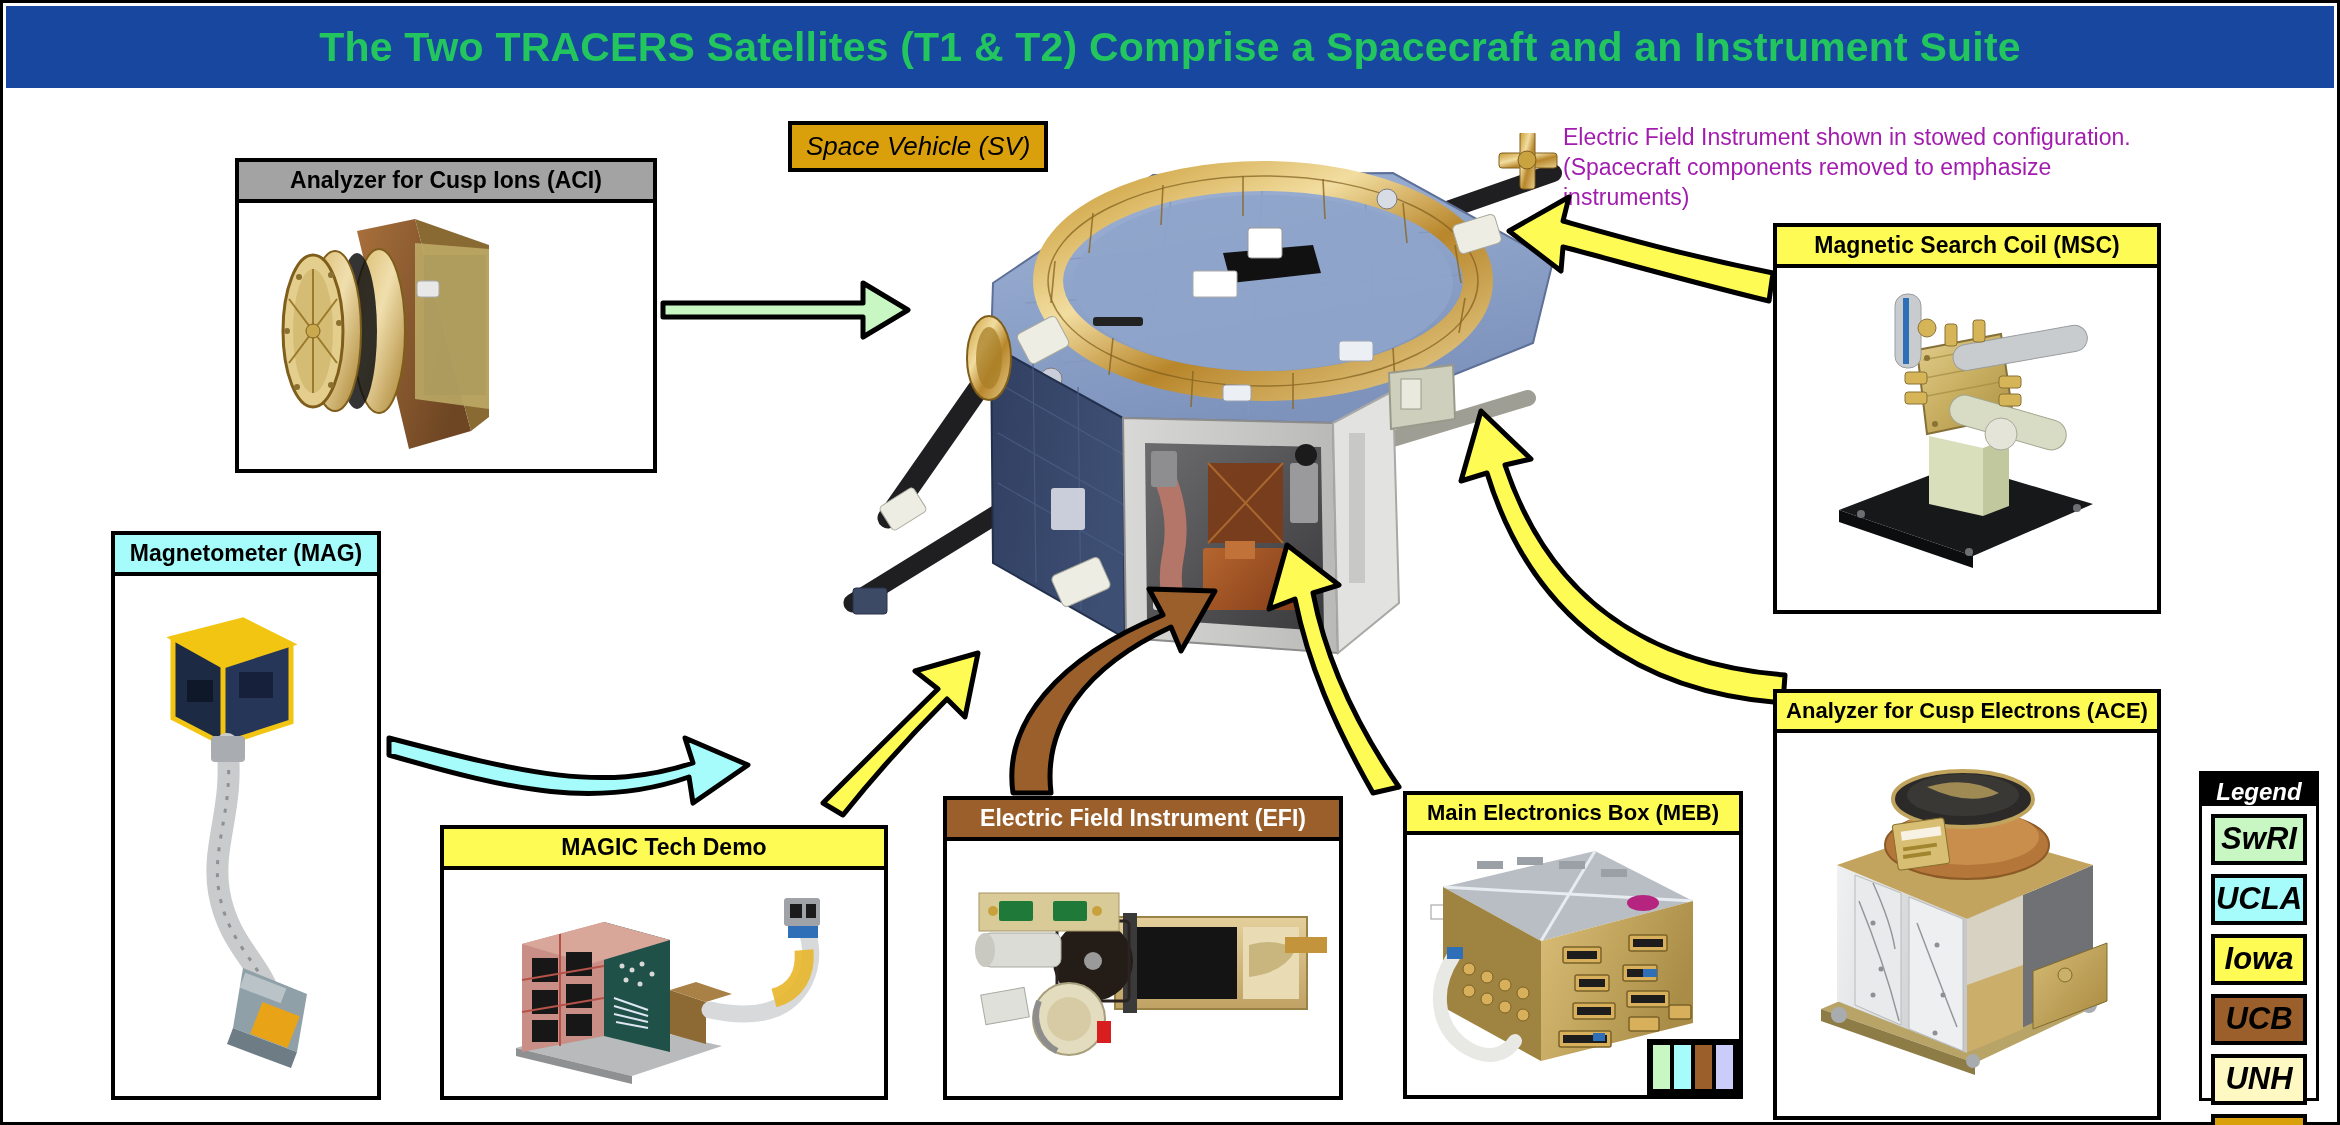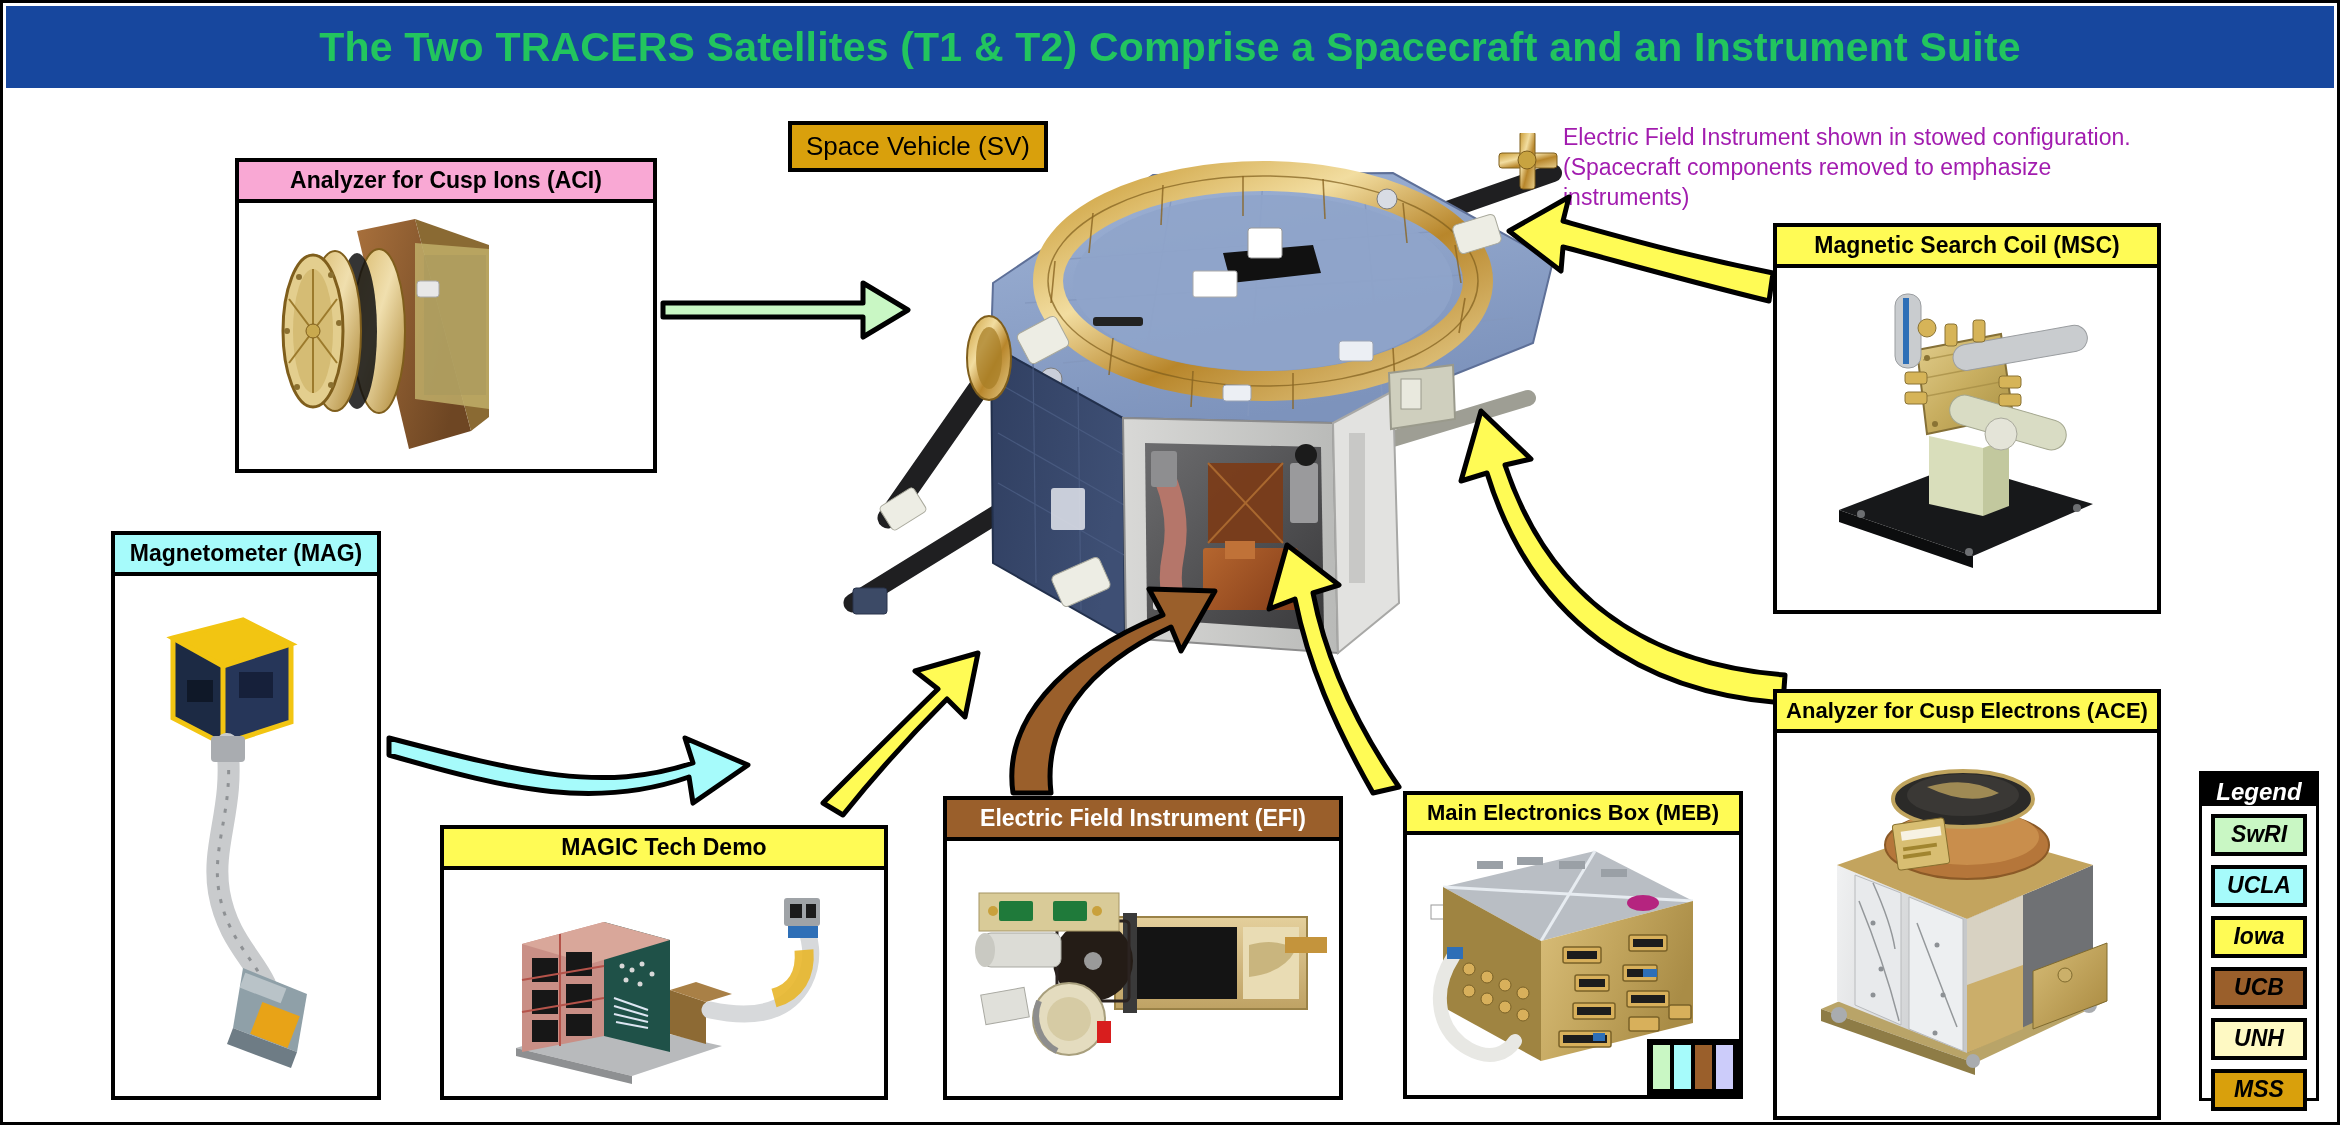--- a/index.html
+++ b/index.html
@@ -23,21 +23,21 @@
     font-size:26px;text-align:center;padding:6px 14px;white-space:nowrap;}
 
   .note{position:absolute;font-size:23px;line-height:1.30;color:#a21caf;white-space:pre-line;}
 
   
   #legend{position:absolute;border:3px solid #000;background:#fff;box-sizing:border-box;}
   #legend .lg-head{background:#000;color:#fff;font-style:italic;font-weight:bold;font-size:24px;
     text-align:center;padding:4px 0 0;}
   #legend .lg-items{padding:8px 9px 10px;display:flex;flex-direction:column;gap:9px;}
   #legend .lg-item{border:4px solid #000;text-align:center;font-style:italic;font-weight:bold;
-    font-size:23px;padding:3px 0 4px;box-sizing:border-box;}
+    font-size:31px;padding:3px 0 4px;box-sizing:border-box;}
 
   
   .chips{position:absolute;display:flex;gap:4px;background:#000;padding:4px;border:2px solid #000;}
   .chips i{display:block;width:17px;height:44px;}
 
   svg.overlay{position:absolute;left:0;top:0;width:2340px;height:1125px;pointer-events:none;}
 
   
   .art{position:absolute;left:0;top:0;width:100%;height:100%;}
 </style>
@@ -177,21 +177,21 @@
       </g>
 
       <g>
         <rect x="706" y="20" width="58" height="15" rx="3" fill="url(#goldG)" stroke="#7F5E1C"></rect>
         <rect x="727" y="-2" width="15" height="58" rx="3" fill="url(#goldG)" stroke="#7F5E1C"></rect>
         <circle cx="734" cy="27" r="9" fill="#C8A340" stroke="#7F5E1C"></circle>
       </g>
     </svg>
   </div>
 
-  <div class="tag" id="tag-sv" style="left:785px;top:118px;background:#D9A00C;">Space Vehicle (SV)</div>
+  <div class="tag" id="tag-sv" style="left:785px;top:118px;background:#D9A00C;font-style:italic;">Space Vehicle (SV)</div>
 
   <div class="note" style="left:1560px;top:120px;width:620px;">Electric Field Instrument shown in stowed configuration.
 (Spacecraft components removed to emphasize instruments)</div>
 
   <svg class="overlay" viewBox="0 0 2340 1125">
 
     <g>
       <path d="M660 300 L860 300 L860 280 L905 307 L860 334 L860 314 L660 314 Z" fill="#C9F7C4" stroke="#000" stroke-width="5" stroke-linejoin="round"></path>
     </g>
 
@@ -214,21 +214,21 @@
     <g>
       <path d="M1770 270 C 1680 252, 1610 232, 1560 218 L1566 194 L1506 228 L1558 268 L1560 244 C 1614 258, 1684 278, 1766 298 Z" fill="#FFFB55" stroke="#000" stroke-width="5" stroke-linejoin="round"></path>
     </g>
 
     <g>
       <path d="M1780 700 C 1640 690, 1530 620, 1484 470 L1458 478 L1478 408 L1528 456 L1502 462 C 1548 600, 1650 662, 1782 672 Z" fill="#FFFB55" stroke="#000" stroke-width="5" stroke-linejoin="round"></path>
     </g>
   </svg>
 
   <div class="panel" id="panel-aci" style="left:232px;top:155px;width:422px;height:316px;">
-    <div class="cap" style="background:#f9a8d4;color:#000;">Analyzer for Cusp Ions (ACI)</div>
+    <div class="cap" style="background:#a3a3a3;color:#000;">Analyzer for Cusp Ions (ACI)</div>
     <div class="body" style="height:270px;">
       <svg class="art" viewBox="0 0 414 266">
         <defs>
           <linearGradient id="aciG" x1="0" y1="0" x2="1" y2="1">
             <stop offset="0" stop-color="#D8B86A"></stop>
               <stop offset="0.45" stop-color="#F0DFAE"></stop>
             <stop offset="1" stop-color="#A9812E"></stop>
           </linearGradient>
           <linearGradient id="aciBox" x1="0" y1="0" x2="1" y2="0.5">
             <stop offset="0" stop-color="#A8703C"></stop>

